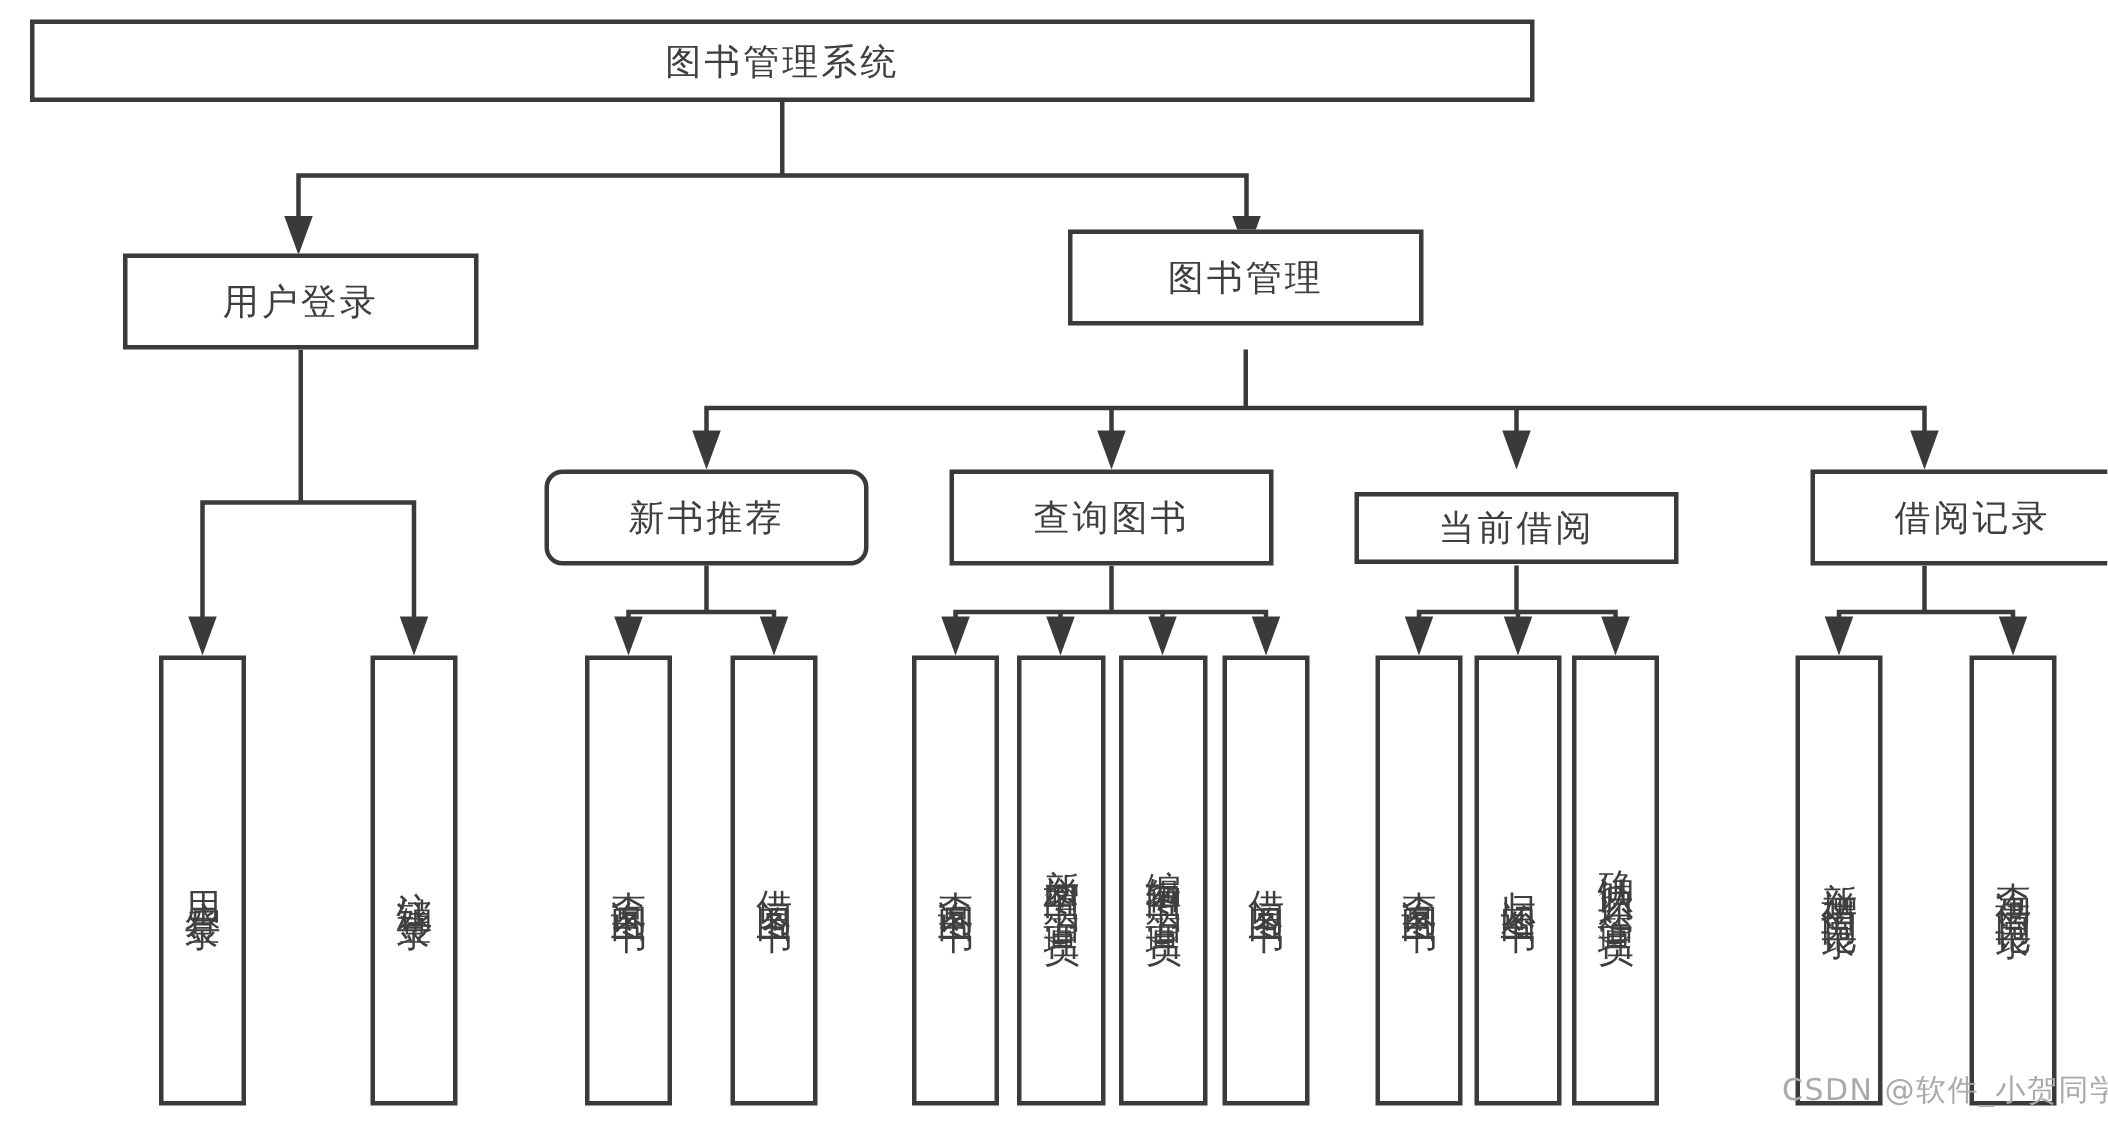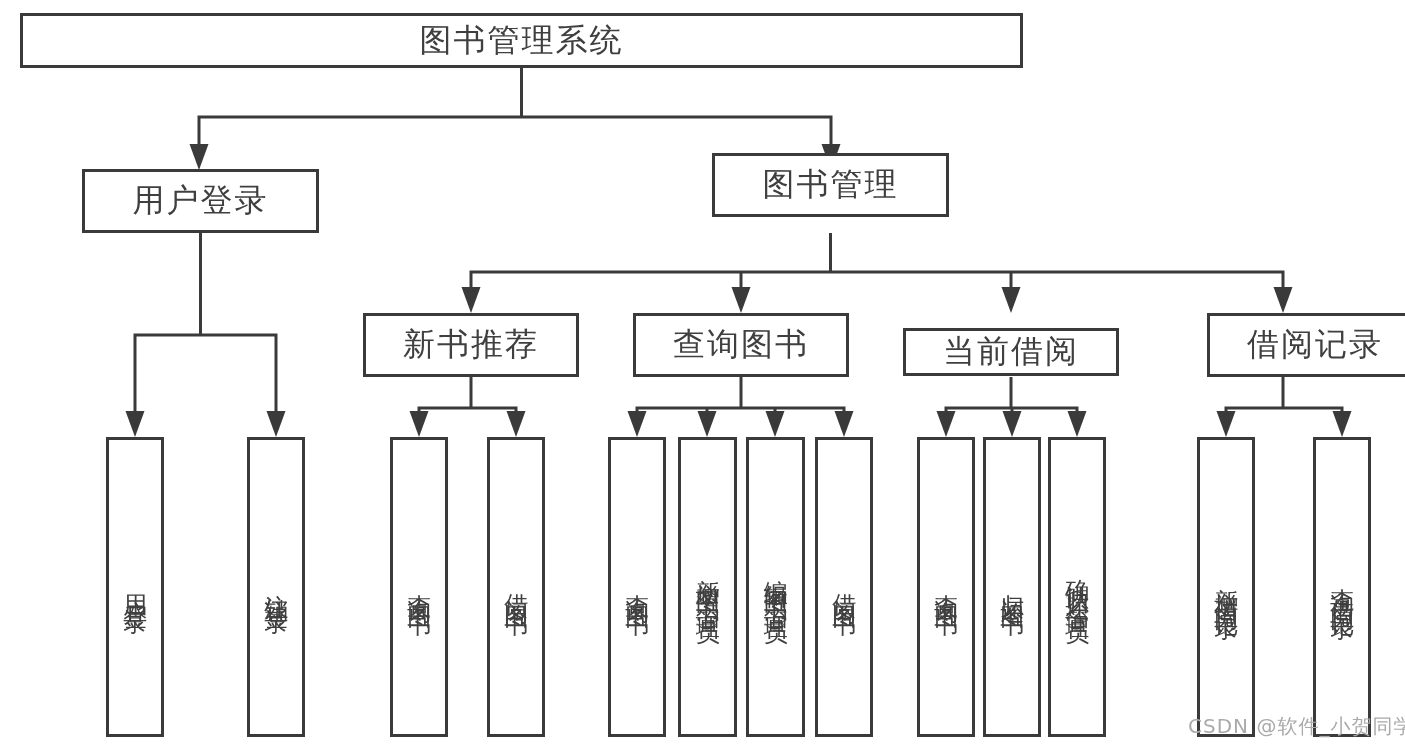--- a/index.html
+++ b/index.html
@@ -27,21 +27,21 @@
     box-sizing: border-box;
     background: #ffffff;
     border: 3px solid #3a3a3a;
     color: #3f3f3f;
     display: flex;
     align-items: center;
     justify-content: center;
     text-align: center;
   }
   .hbox {
-    font-size: 32px;
+    font-size: 24px;
     letter-spacing: 2px;
     white-space: nowrap;
   }
   .leaf .vtext {
     writing-mode: vertical-rl;
     text-orientation: mixed;
     font-size: 24px;
     letter-spacing: 6px;
     line-height: 1.1;
     color: #3f3f3f;
@@ -93,21 +93,21 @@
       <polygon points="1216.5,411 1235.5,411 1226,437"></polygon>
       <polygon points="1332.5,411 1351.5,411 1342,437"></polygon>
     </g>
   </svg>
 
   <div class="box hbox" style="left:20px; top:13px; width:1003px; height:55px;">图书管理系统</div>
 
   <div class="box hbox" style="left:82px; top:169px; width:237px; height:64px;">用户登录</div>
   <div class="box hbox" style="left:712px; top:153px; width:237px; height:64px;">图书管理</div>
 
-  <div class="box hbox" style="left:363px; top:313px; width:216px; height:64px;">新书推荐</div>
+  <div class="box hbox" style="left:363px; top:313px; width:216px; height:64px;border-radius:12px;">新书推荐</div>
   <div class="box hbox" style="left:633px; top:313px; width:216px; height:64px;">查询图书</div>
   <div class="box hbox" style="left:903px; top:328px; width:216px; height:48px;">当前借阅</div>
   <div class="box hbox" style="left:1175px; top:313px; width:216px; height:64px;margin-left:32px;">借阅记录</div>
 
   <div class="box leaf" style="left:106px; top:437px; width:58px; height:300px;">
     <span class="vtext">用户登录</span>
   </div>
   <div class="box leaf" style="left:247px; top:437px; width:58px; height:300px;">
     <span class="vtext">注销登录</span>
   </div>

